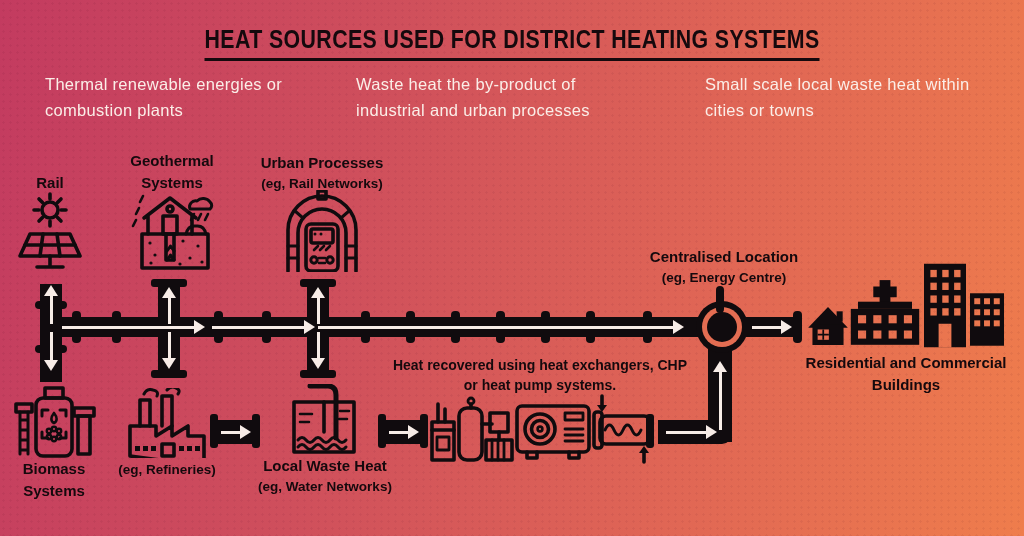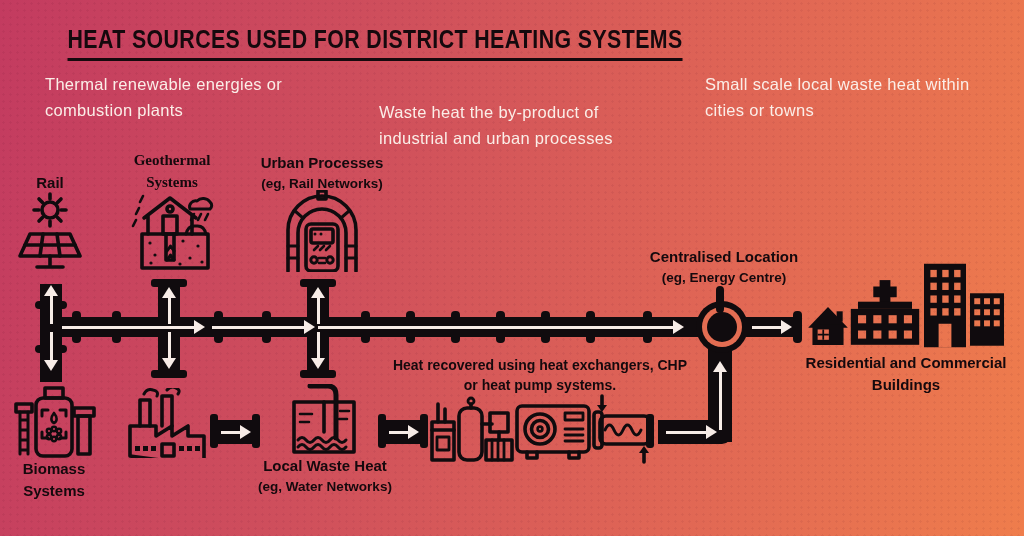--- a/index.html
+++ b/index.html
@@ -6,21 +6,21 @@
   #canvas{
     position:relative;width:1024px;height:536px;overflow:hidden;
     font-family:"Liberation Sans",sans-serif;
     background-image:
       radial-gradient(rgba(60,0,25,0.06) 1.1px, transparent 1.2px),
       linear-gradient(102deg,#c33b60 0%,#cf4f5c 35%,#e06655 68%,#ef7d4c 100%);
     background-size:7px 7px,100% 100%;
   }
   .abs{position:absolute;}
   
-  #title-wrap{left:0;top:24px;width:1024px;}
+  #title-wrap{left:0;top:24px;width:1024px;text-align:center;}
   #title{
     display:inline-block;color:#15090d;font-size:26px;font-weight:800;
     letter-spacing:.5px;text-transform:uppercase;
     border-bottom:3px solid #15090d;padding-bottom:3px;
     transform:scaleX(.82);
   }
   
   .col-head{color:#fbeee8;font-size:16.5px;line-height:1.55;text-align:left;letter-spacing:.3px;}
   
   .lbl{color:#15090d;font-weight:700;text-align:center;line-height:1.45;font-size:15px;}
@@ -48,21 +48,21 @@
 </head>
 <body>
 
 <div id="canvas">
 
   <div class="abs" id="title-wrap">
     <span id="title">HEAT SOURCES USED FOR DISTRICT HEATING SYSTEMS</span>
   </div>
 
   <div class="abs col-head" style="left:45px;top:72px;width:270px;">Thermal renewable energies or combustion plants</div>
-  <div class="abs col-head" style="left:379px;top:72px;width:270px;margin-top:28px;">Waste heat the by-product of industrial and urban processes</div>
+  <div class="abs col-head" style="left:356px;top:72px;width:270px;">Waste heat the by-product of industrial and urban processes</div>
   <div class="abs col-head" style="left:705px;top:72px;width:300px;">Small scale local waste heat within cities or towns</div>
 
   <div class="abs pipe" style="left:52px;top:317px;width:648px;height:20px;"></div>
 
   <div class="abs pipe" style="left:40px;top:284px;width:22px;height:98px;"></div>
   <div class="abs ring" style="left:35px;top:301px;width:32px;height:8px;"></div>
   <div class="abs ring" style="left:35px;top:345px;width:32px;height:8px;"></div>
 
   <div class="abs pipe" style="left:158px;top:286px;width:22px;height:92px;"></div>
   <div class="abs cap" style="left:151px;top:279px;width:36px;height:8px;"></div>
@@ -340,41 +340,42 @@
           <rect x="5" y="32" width="7" height="7"></rect>
             <rect x="16.5" y="32" width="7" height="7"></rect>
             <rect x="28" y="32" width="7" height="7"></rect>
         </g>
       </mask>
     </defs>
     <rect width="40" height="62" fill="#100b0e" mask="url(#mT2)"></rect>
   </svg>
 
   <div class="abs lbl" style="left:10px;top:172px;width:80px;">Rail</div>
-  <div class="abs lbl" style="left:117px;top:150px;width:110px;font-family:Liberation Serif, serif;">Geothermal Systems</div>
+  <div class="abs lbl" style="left:117px;top:150px;width:110px;">Geothermal Systems</div>
 
   <div class="abs lbl" style="left:614px;top:246px;width:220px;">
     <span>Centralised Location</span>
     <span class="note">(eg, Energy Centre)</span>
   </div>
 
   <div class="abs lbl" style="left:252px;top:152px;width:140px;">
     <span>Urban Processes</span>
     <span class="note">(eg, Rail Networks)</span>
   </div>
 
   <div class="abs lbl" style="left:390px;top:355px;width:300px;font-size:14px;">Heat recovered using heat exchangers, CHP or heat pump systems.</div>
 
   <div class="abs lbl" style="left:800px;top:352px;width:212px;">
     <span>Residential and Commercial Buildings</span>
   </div>
 
   <div class="abs lbl" style="left:12px;top:458px;width:84px;">Biomass Systems</div>
 
   <div class="abs lbl" style="left:108px;top:460px;width:118px;">
+    <span class="note">(eg, Refineries)</span>
   </div>
 
   <div class="abs lbl" style="left:245px;top:455px;width:160px;">
     <span>Local Waste Heat</span>
     <span class="note">(eg, Water Networks)</span>
   </div>
 
 </div>
 
 </body></html>

